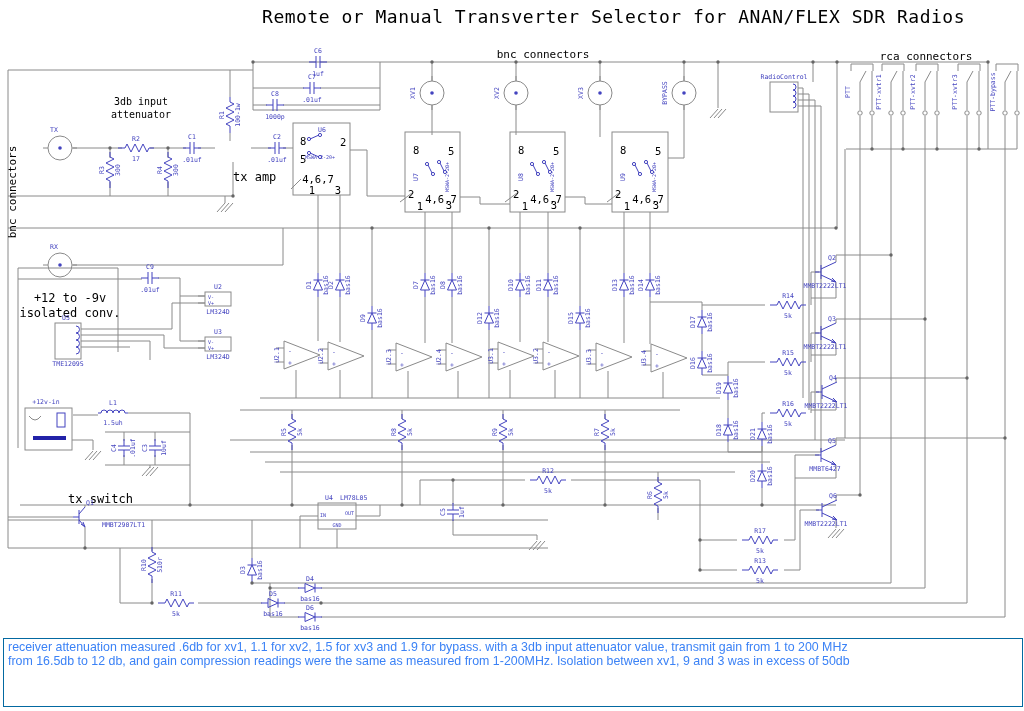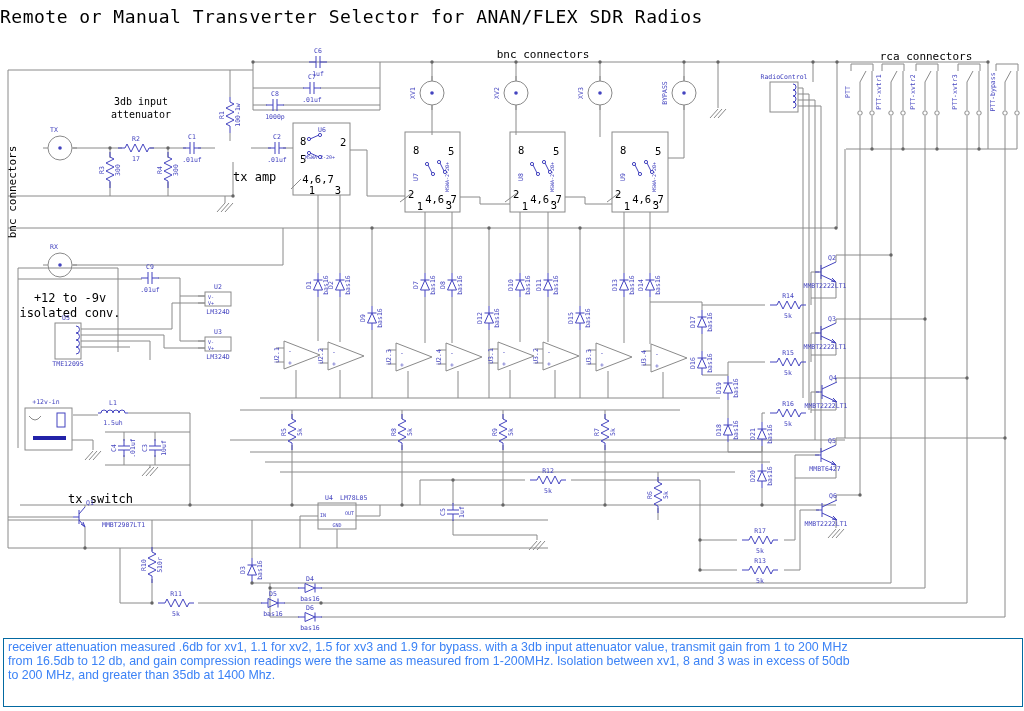--- a/index.html
+++ b/index.html
@@ -1,17 +1,17 @@
 <!DOCTYPE html>
 <html><head>
 <meta charset="utf-8">
 <style>
   html,body{margin:0;padding:0;background:#fff;width:1024px;height:711px;overflow:hidden}
   #stage{position:relative;width:1024px;height:711px;background:#fff;font-family:"DejaVu Sans Mono",monospace}
-  #title{position:absolute;top:6px;left:0;width:965px;text-align:left;font-size:18px;color:#000;letter-spacing:0.5px;white-space:nowrap}
+  #title{position:absolute;top:6px;left:0;width:965px;text-align:right;font-size:18px;color:#000;letter-spacing:0.5px;white-space:nowrap}
   #sch{position:absolute;left:0;top:0}
   .wire{stroke:#8a8a8a;stroke-width:1;fill:none}
   .sym{stroke:#4343bf;stroke-width:1;fill:none}
   .graysym{stroke:#8a8a8a;stroke-width:1;fill:none}
   .bluebar{stroke:#2222a8;stroke-width:4;fill:none}
   text{font-family:"DejaVu Sans Mono",monospace}
   .ref{fill:#4343bf;font-size:6.5px}
   .tiny{fill:#4343bf;font-size:5px}
   .pin{fill:#000;font-size:10.5px}
   .lbl{fill:#000;font-size:11px}
@@ -724,16 +724,15 @@
           <use href="#dot" transform="translate(489,228)"></use>
         </g>
         <g>
           <use href="#dot" transform="translate(580,228)"></use>
         </g>
       </g>
   </svg>
 
   <div id="note">
     <div>receiver attenuation measured .6db for xv1, 1.1 for xv2, 1.5 for xv3 and 1.9 for bypass. with a 3db input attenuator value, transmit gain from 1 to 200 MHz</div>
-    <div>from 16.5db to 12 db, and gain compression readings were the same as measured from 1-200MHz. Isolation between xv1, 8 and 3 was in excess of 50db</div>
-    <div>to 200 MHz, and greater than 35db at 1400 Mhz.</div>
+    <div>from 16.5db to 12 db, and gain compression readings were the same as measured from 1-200MHz. Isolation between xv1, 9 and 3 was in excess of 50db</div>
   </div>
 </div>
 
 </body></html>

